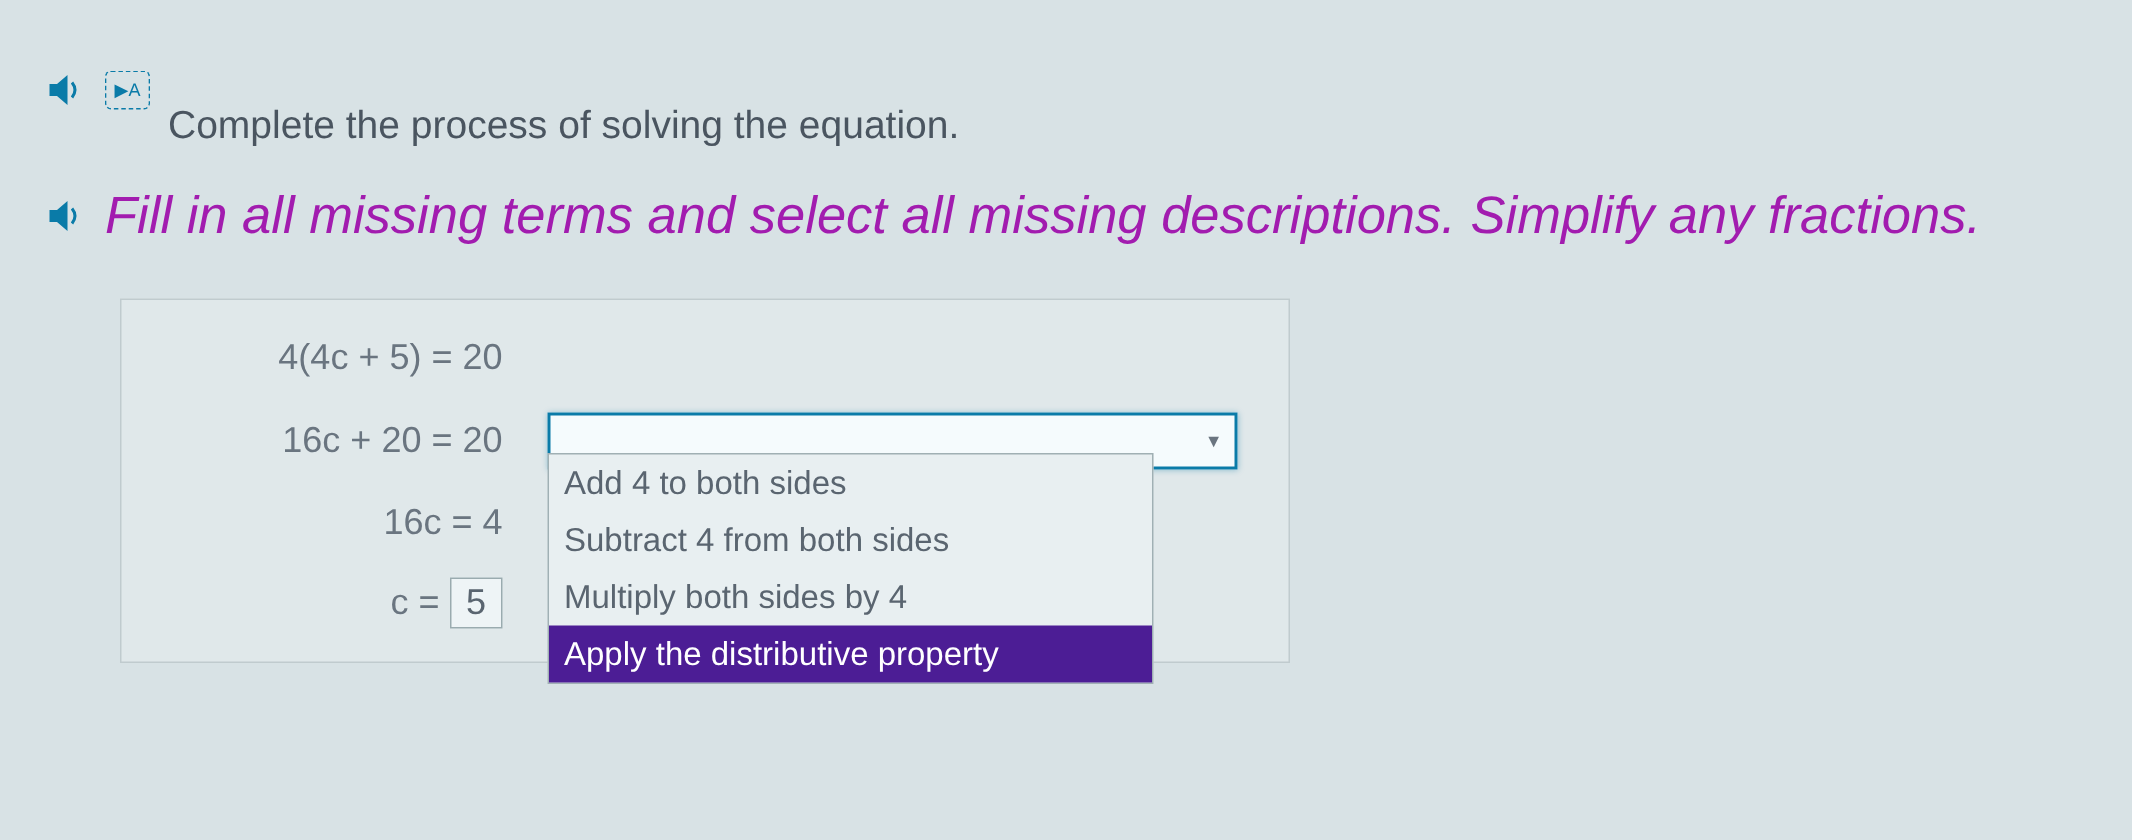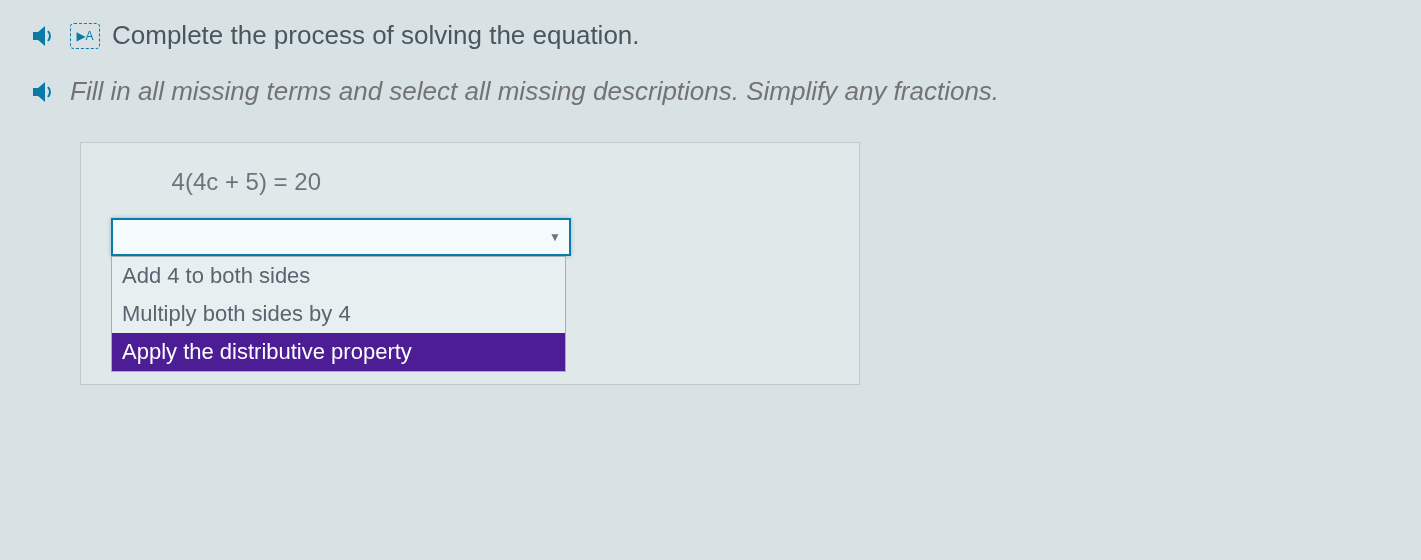--- a/index.html
+++ b/index.html
@@ -37,32 +37,33 @@
       display: flex;
       align-items: center;
       justify-content: center;
       color: #0a7ba8;
       font-size: 12px;
     }
     .instruction-text {
       font-size: 26px;
       color: #4a5560;
       font-weight: 400;
+      margin-top: 48px;
     }
     .sub-instruction-text {
-      font-size: 26px;
-      color: #737373;
+      font-size: 35px;
+      color: #a21caf;
       font-style: italic;
     }
     .work-area {
       margin-top: 35px;
       margin-left: 50px;
       border: 1px solid #c0cbce;
       background: #e0e8ea;
-      padding: 25px 30px 0 30px;
+      padding: 25px 30px 0 44px;
       width: 780px;
       position: relative;
     }
     .equation-row {
       display: flex;
       align-items: center;
       margin-bottom: 22px;
     }
     .equation-cell {
       width: 240px;
@@ -96,23 +97,23 @@
       padding: 0 8px;
       cursor: pointer;
       box-shadow: 0 0 4px rgba(10,123,168,0.4);
     }
     .dropdown-arrow {
       color: #6a7580;
       font-size: 12px;
     }
     .dropdown-menu {
       position: absolute;
-      top: 38px;
+      top: 27px;
       left: 0;
-      width: 455px;
+      width: 404px;
       background: #e8eff1;
       border: 1px solid #a0b0b4;
       z-index: 10;
     }
     .dropdown-option {
       padding: 6px 10px;
       font-size: 22px;
       color: #5a6570;
       cursor: pointer;
     }
@@ -146,27 +147,29 @@
 </div>
 
 <div class="work-area">
 
   <div class="equation-row">
     <div class="equation-cell">4(4c + 5) = 20</div>
     <div class="description-cell"></div>
   </div>
 
   <div class="equation-row">
+    <div class="equation-cell">16c + 20 = 20</div>
     <div class="description-cell">
       <div class="dropdown-input">
         <span></span>
         <span class="dropdown-arrow">▼</span>
       </div>
       <div class="dropdown-menu">
         <div class="dropdown-option">Add 4 to both sides</div>
+        <div class="dropdown-option">Subtract 4 from both sides</div>
         <div class="dropdown-option">Multiply both sides by 4</div>
         <div class="dropdown-option highlighted">Apply the distributive property</div>
       </div>
     </div>
   </div>
 
   <div class="equation-row">
     <div class="equation-cell">16c = 4</div>
     <div class="description-cell"></div>
   </div>

